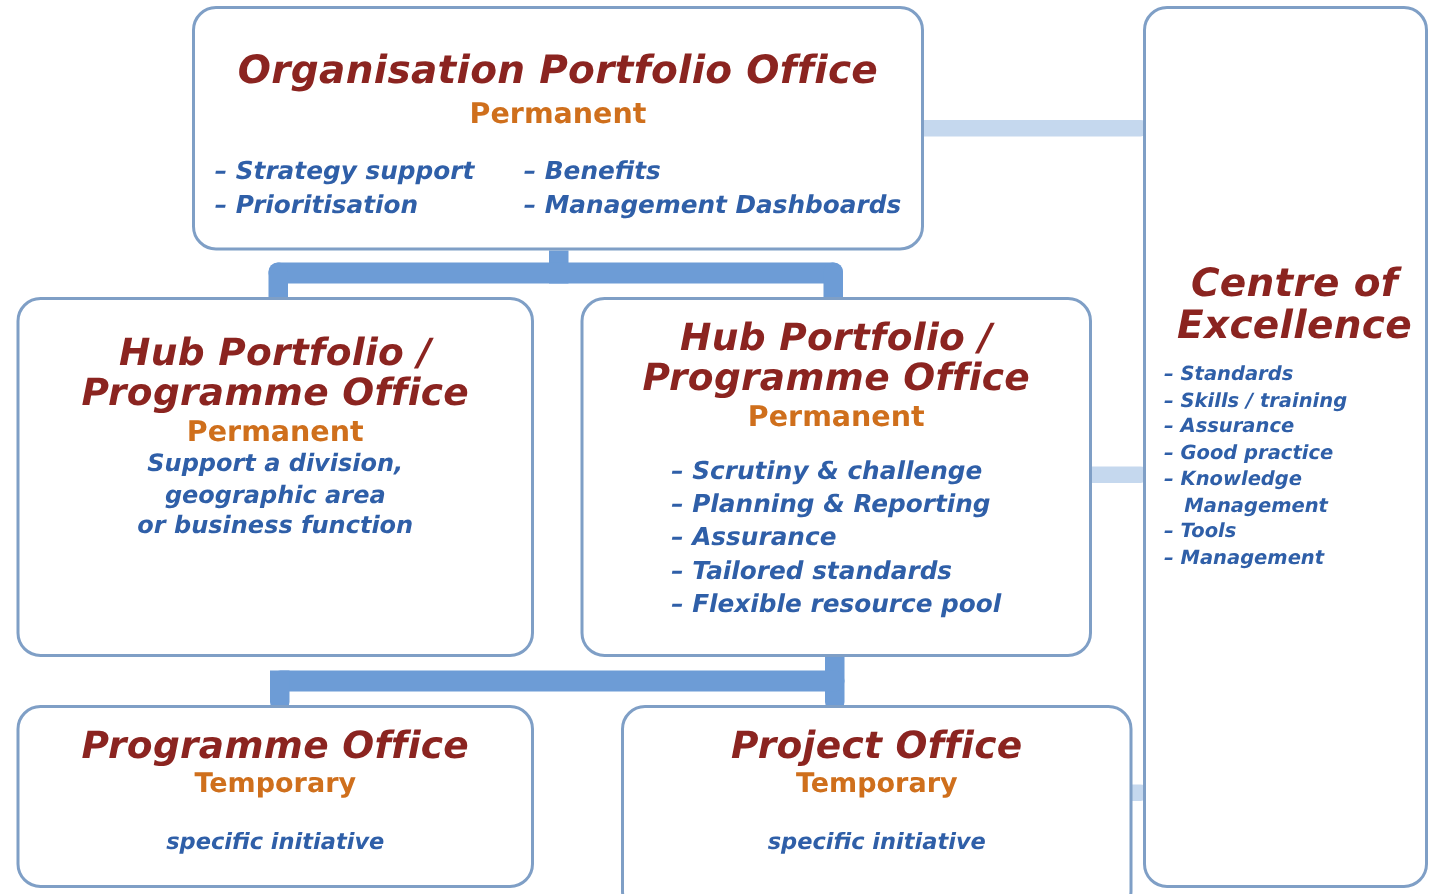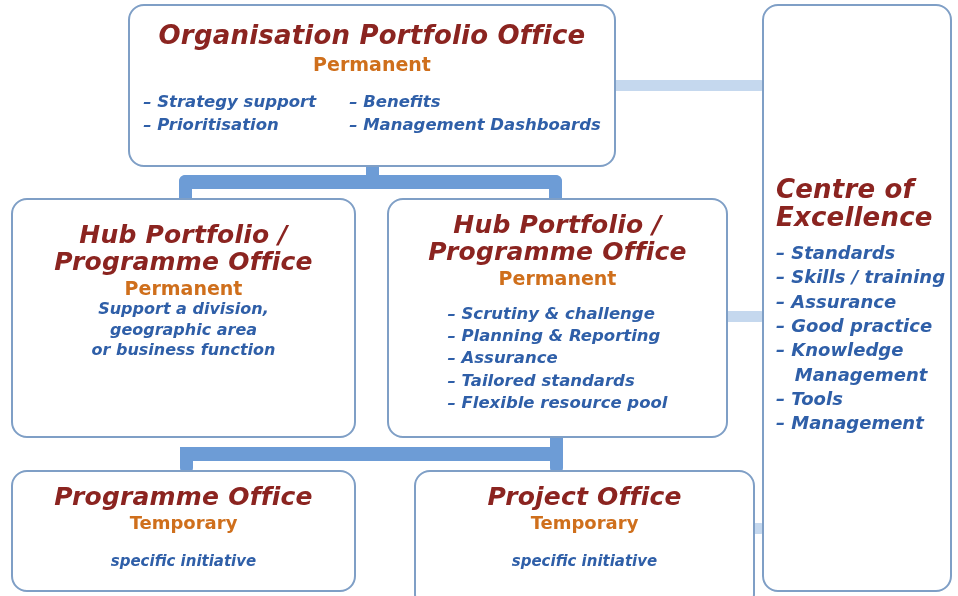--- a/index.html
+++ b/index.html
@@ -61,21 +61,21 @@
     font-weight: bold;
     font-style: italic;
     font-family: "DejaVu Sans", sans-serif;
     line-height: 1.3;
     white-space: pre-line;
     text-align: center;
   }
 
   
   #box-opo { left: 128px; top: 4px; width: 488px; height: 163px; }
-  #box-opo .title    { font-size: 26px; margin-top: 16px; }
+  #box-opo .title    { font-size: 26px; margin-top: 28px; }
   #box-opo .subtitle { font-size: 19px; margin-top: 4px; }
   #box-opo .cols {
     display: flex;
     justify-content: center;
     gap: 33px;
     margin-top: 17px;
     font-size: 16.5px;
   }
 
   
@@ -99,24 +99,24 @@
   
   #box-proj { left: 374px; top: 470px; width: 341px; height: 140px; margin-left: 40px; }
   #box-proj .title    { font-size: 25px; margin-top: 12px; }
   #box-proj .subtitle { font-size: 18px; margin-top: 2px; }
   #box-proj .note     { font-size: 15px; margin-top: 20px; }
 
   
   #box-coe { left: 762px; top: 4px; width: 190px; height: 588px; text-align: left; }
   #box-coe .title {
     font-size: 26px;
-    text-align: left;
+    text-align: center;
     margin: 170px 0 0 12px;
   }
-  #box-coe .bulletwrap { margin: 10px 16px 0 12px; font-size: 18px; }
+  #box-coe .bulletwrap { margin: 10px 16px 0 12px; font-size: 13px; }
 
   
   .conn {
     position: absolute;
     background: #6d9cd6;
     z-index: 1;
   }
   
   #conn-stem-1   { left: 366px; top: 167px; width: 13px; height: 22px; }
   #conn-hbar-1   { left: 179px; top: 175px; width: 383px; height: 14px;

